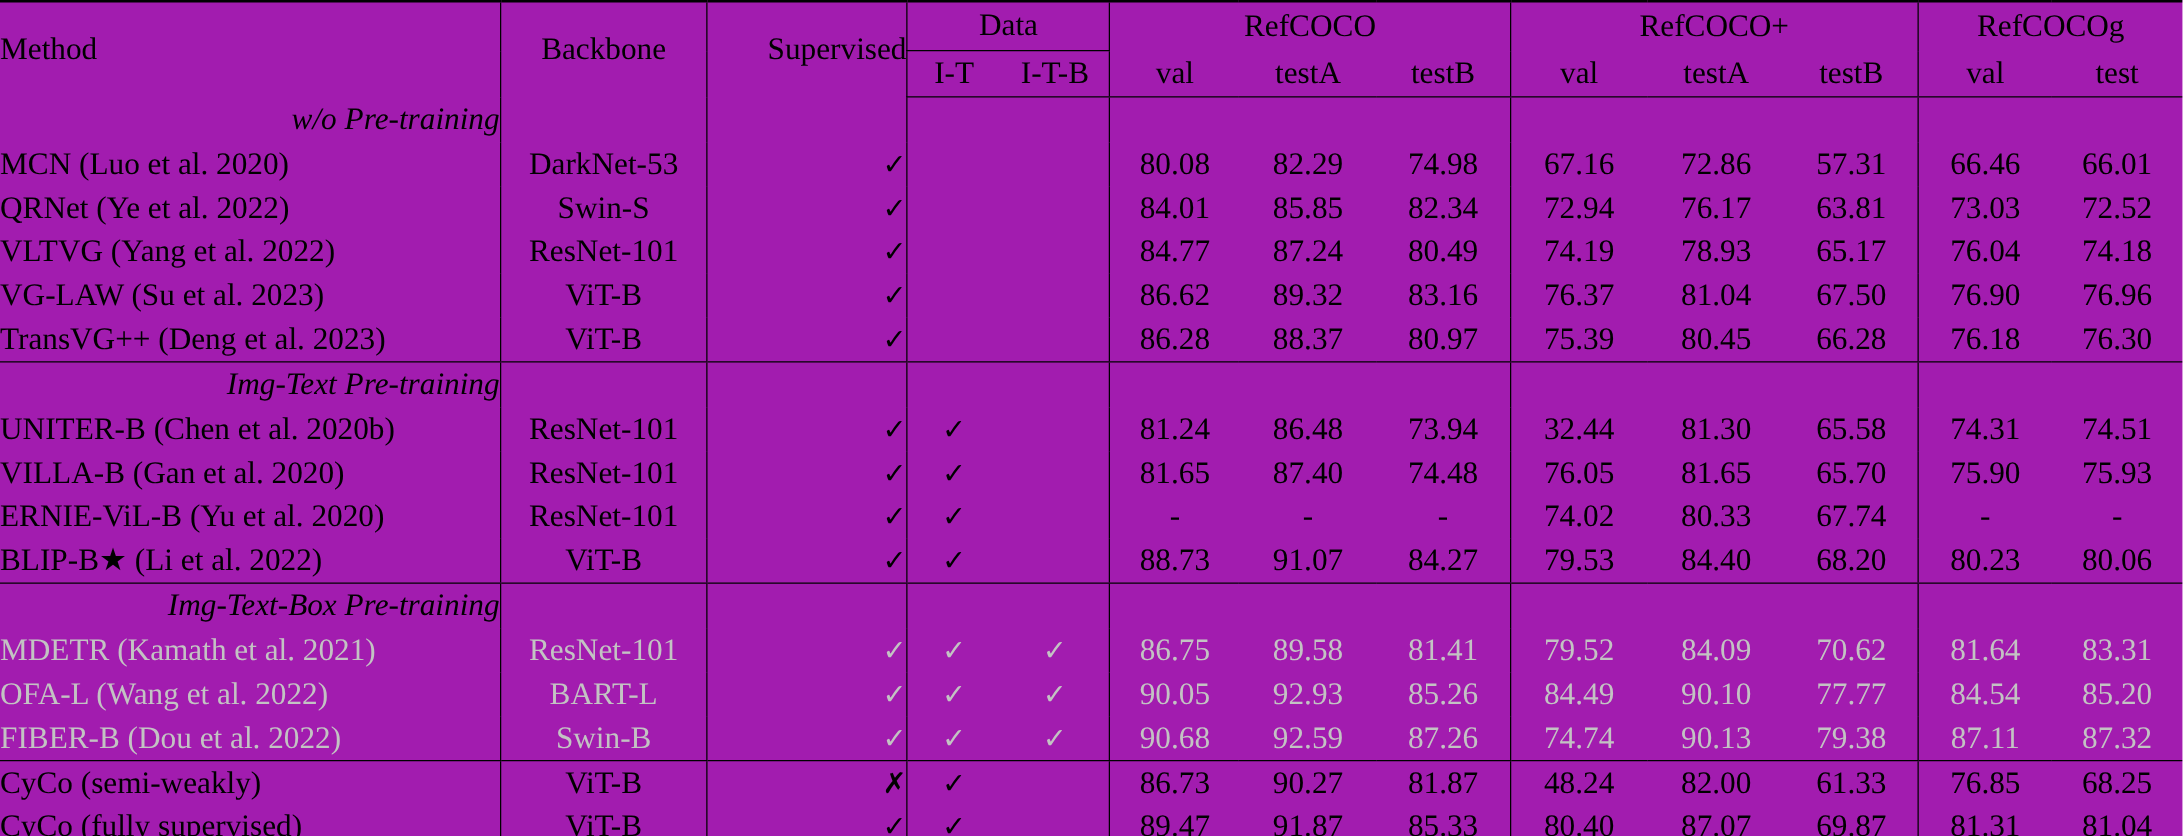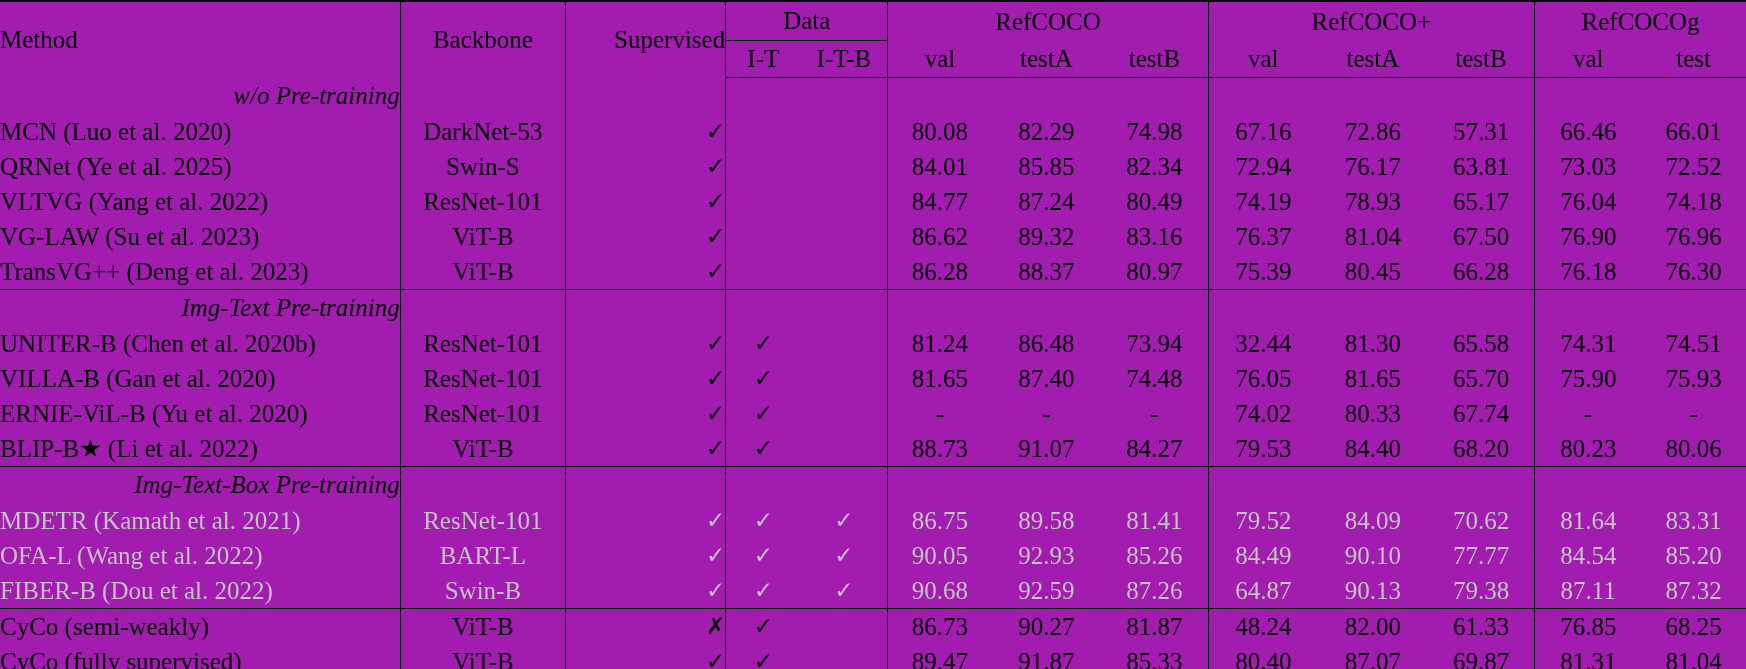--- a/index.html
+++ b/index.html
@@ -134,21 +134,21 @@
           <td class="c-num vl">80.08</td>
           <td class="c-num">82.29</td>
           <td class="c-num">74.98</td>
           <td class="c-num vl">67.16</td>
           <td class="c-num">72.86</td>
           <td class="c-num">57.31</td>
           <td class="c-num vl">66.46</td>
           <td class="c-num">66.01</td>
         </tr>
         <tr class="body-row">
-          <td class="c-method">QRNet (Ye et al. 2025)</td>
+          <td class="c-method">QRNet (Ye et al. 2022)</td>
           <td class="c-backbone vl">Swin-S</td>
           <td class="c-sup vl check">✓</td>
           <td class="c-it vl check">&nbsp;</td>
           <td class="c-itb check">&nbsp;</td>
           <td class="c-num vl">84.01</td>
           <td class="c-num">85.85</td>
           <td class="c-num">82.34</td>
           <td class="c-num vl">72.94</td>
           <td class="c-num">76.17</td>
           <td class="c-num">63.81</td>
@@ -322,21 +322,21 @@
         </tr>
         <tr class="body-row rule-thin">
           <td class="c-method faded">FIBER-B (Dou et al. 2022)</td>
           <td class="c-backbone vl faded">Swin-B</td>
           <td class="c-sup vl check faded">✓</td>
           <td class="c-it vl check faded">✓</td>
           <td class="c-itb check faded">✓</td>
           <td class="c-num faded vl">90.68</td>
           <td class="c-num faded">92.59</td>
           <td class="c-num faded">87.26</td>
-          <td class="c-num faded vl">64.87</td>
+          <td class="c-num faded vl">74.74</td>
           <td class="c-num faded">90.13</td>
           <td class="c-num faded">79.38</td>
           <td class="c-num faded vl">87.11</td>
           <td class="c-num faded">87.32</td>
         </tr>
         <tr class="body-row">
           <td class="c-method bold">CyCo (semi-weakly)</td>
           <td class="c-backbone vl">ViT-B</td>
           <td class="c-sup vl check">✗</td>
           <td class="c-it vl check">✓</td>

